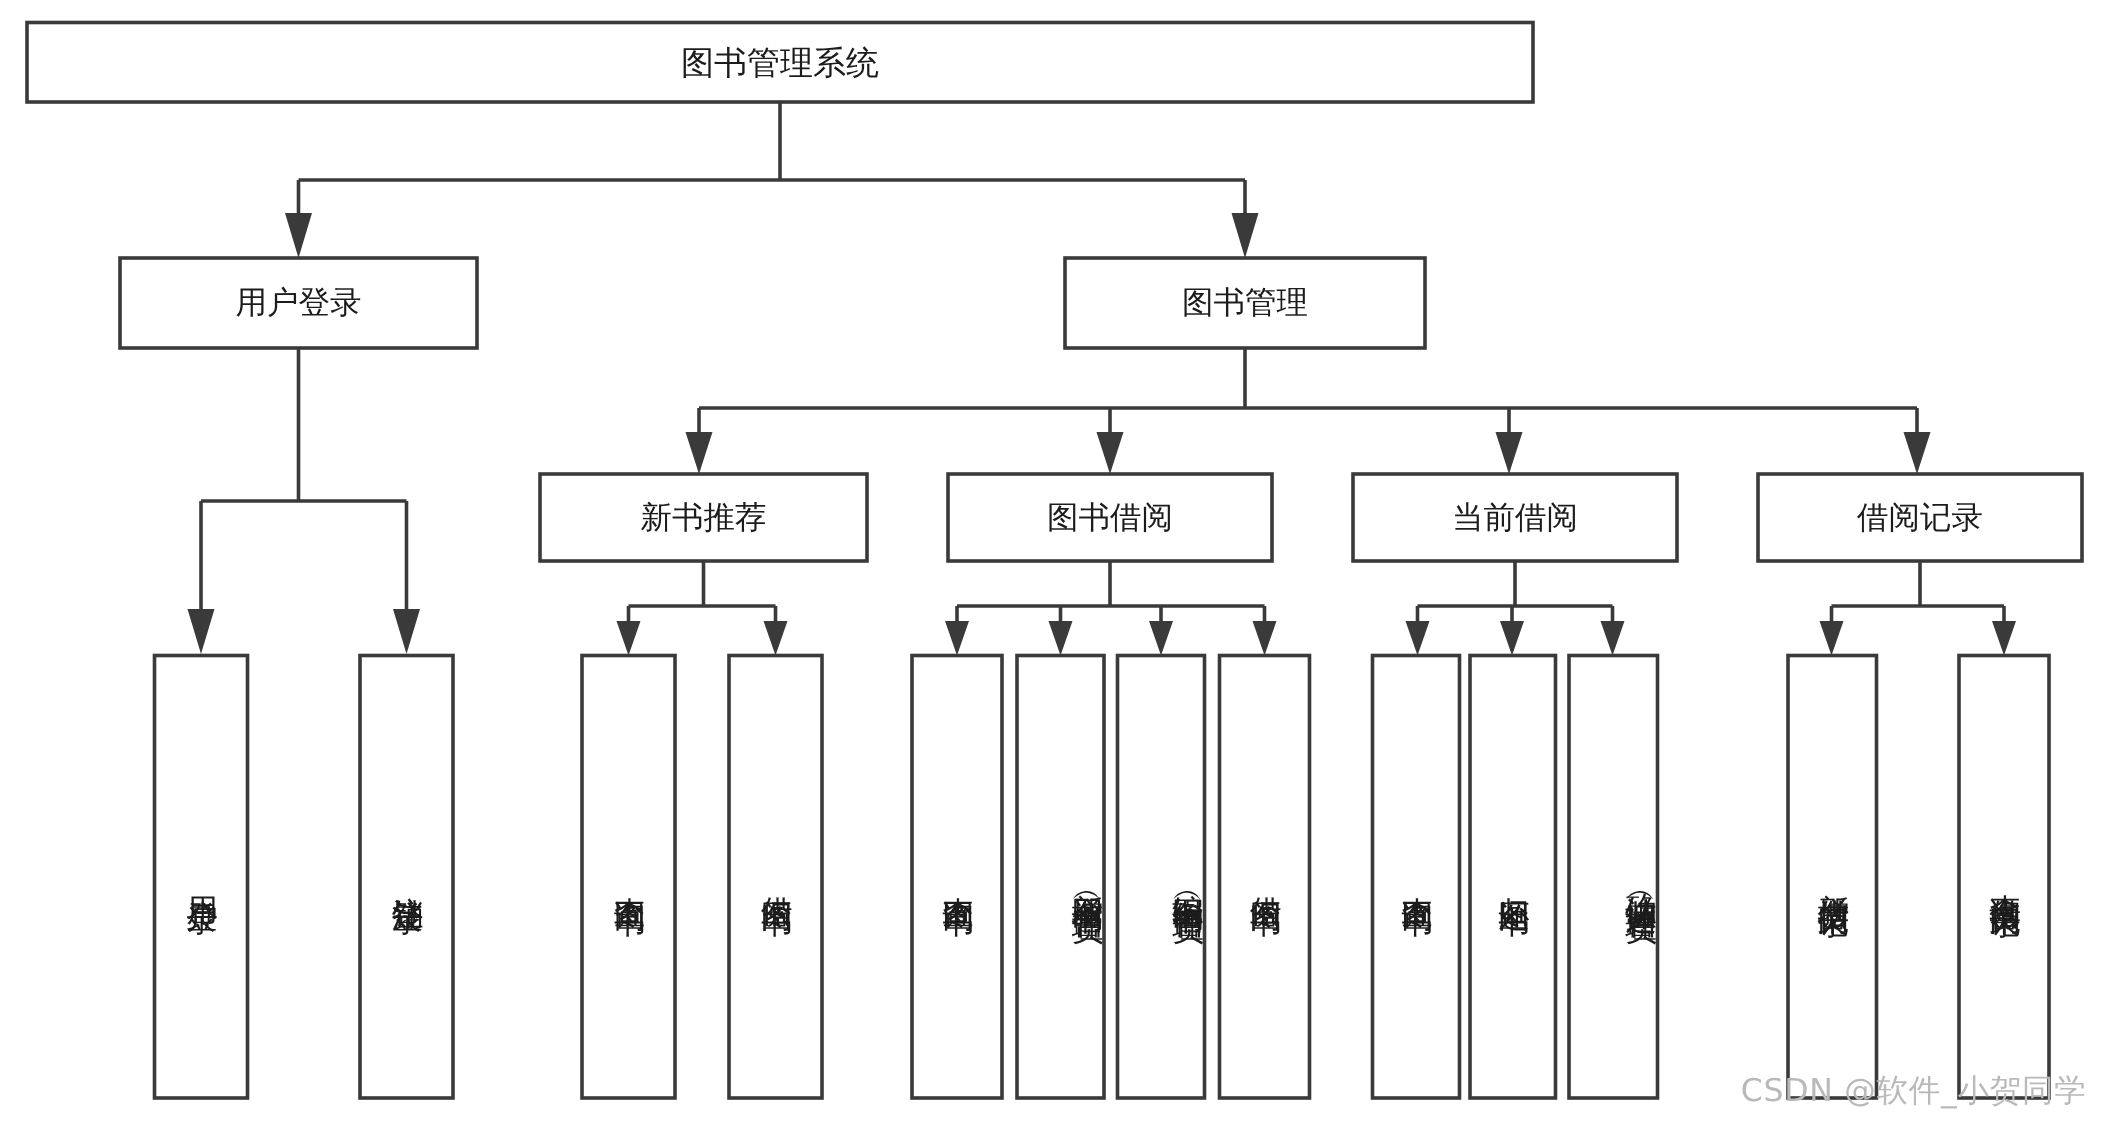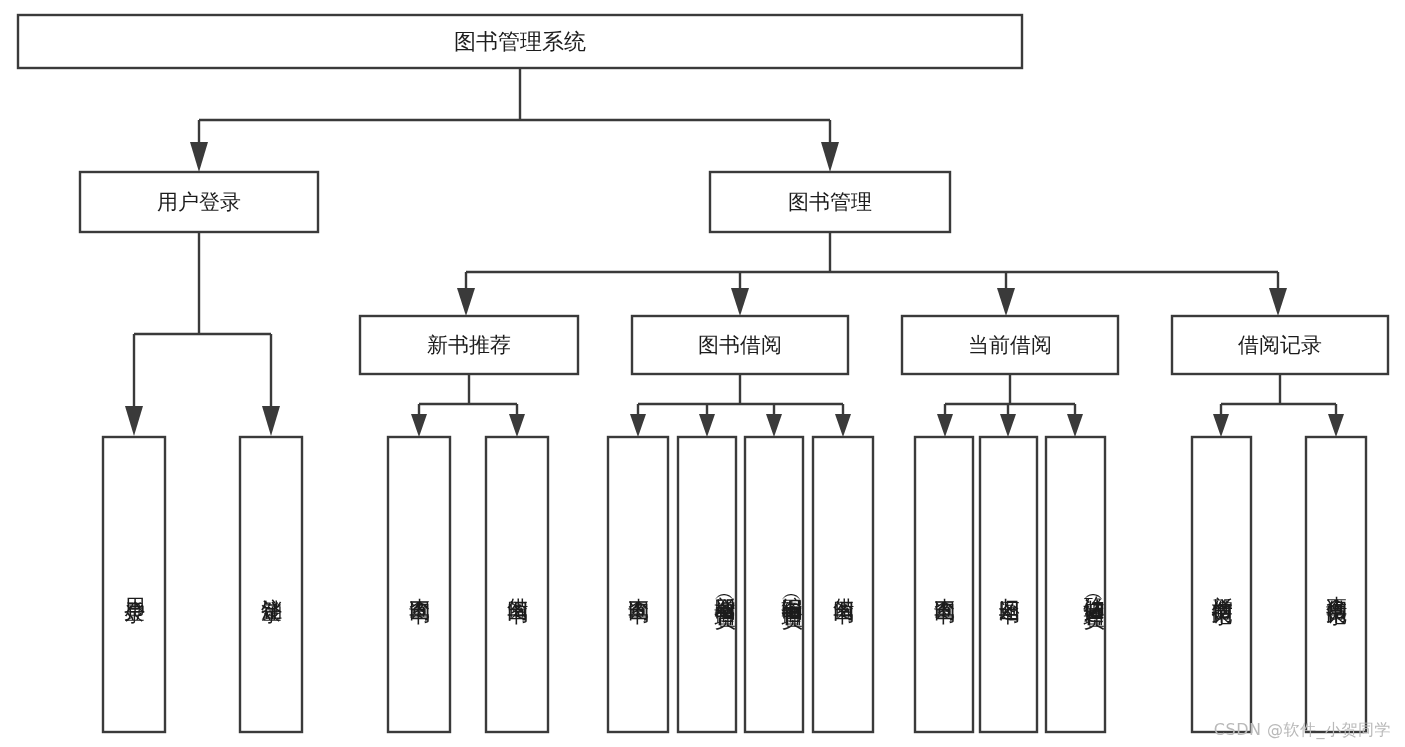--- a/index.html
+++ b/index.html
@@ -70,21 +70,21 @@
     display: flex;
     align-items: center;
     justify-content: center;
     pointer-events: none;
   }
   .watermark {
     position: absolute;
     right: 14px;
     bottom: 6px;
     font-family: "DejaVu Sans", "Liberation Sans", sans-serif;
-    font-size: 16px;
+    font-size: 21px;
     color: #b9b9b9;
     white-space: nowrap;
     letter-spacing: 0.5px;
     margin-top: 28px;
   }
 </style>
 </head>
 <body>
 
 <div id="diagram-root">

